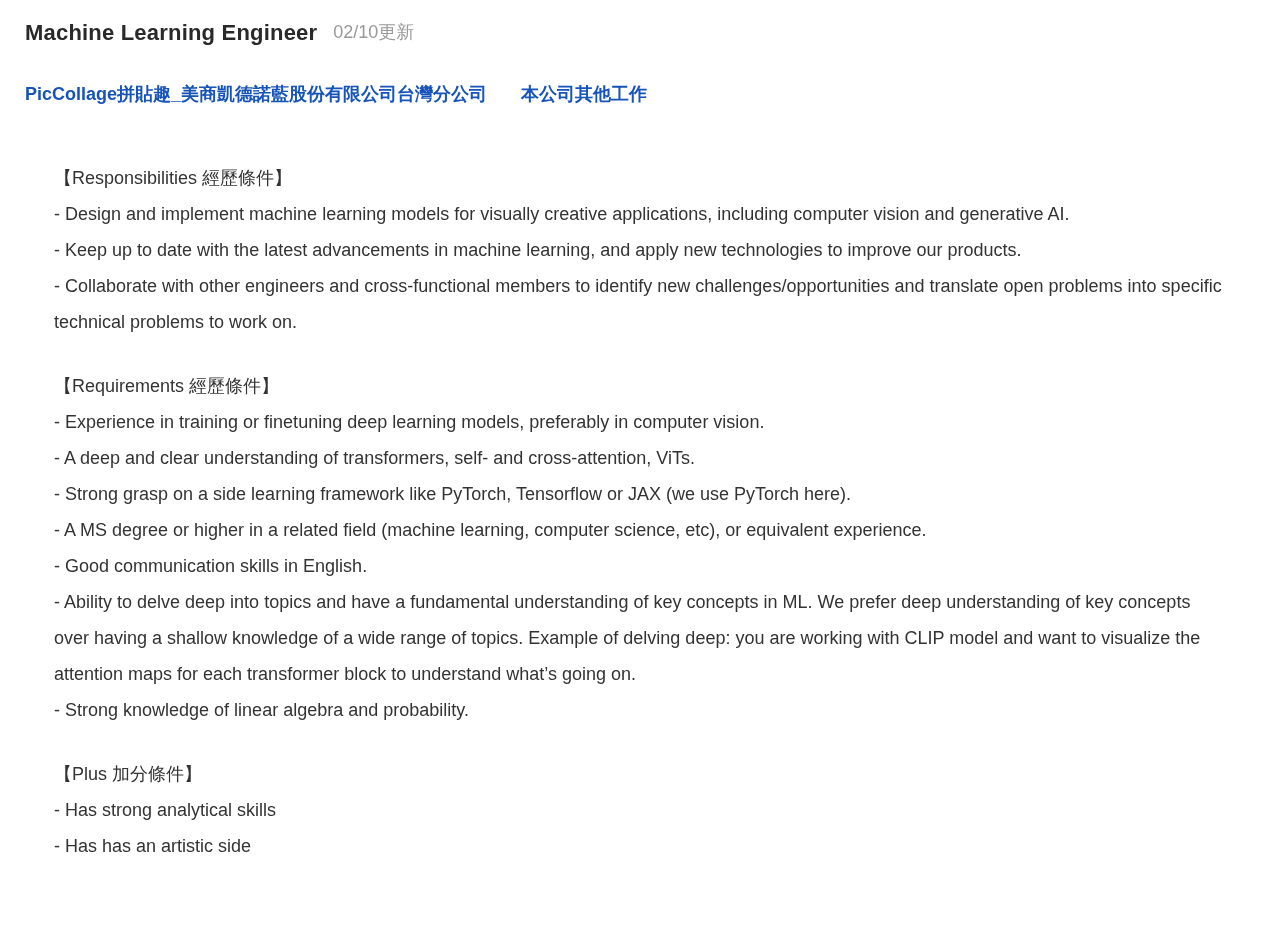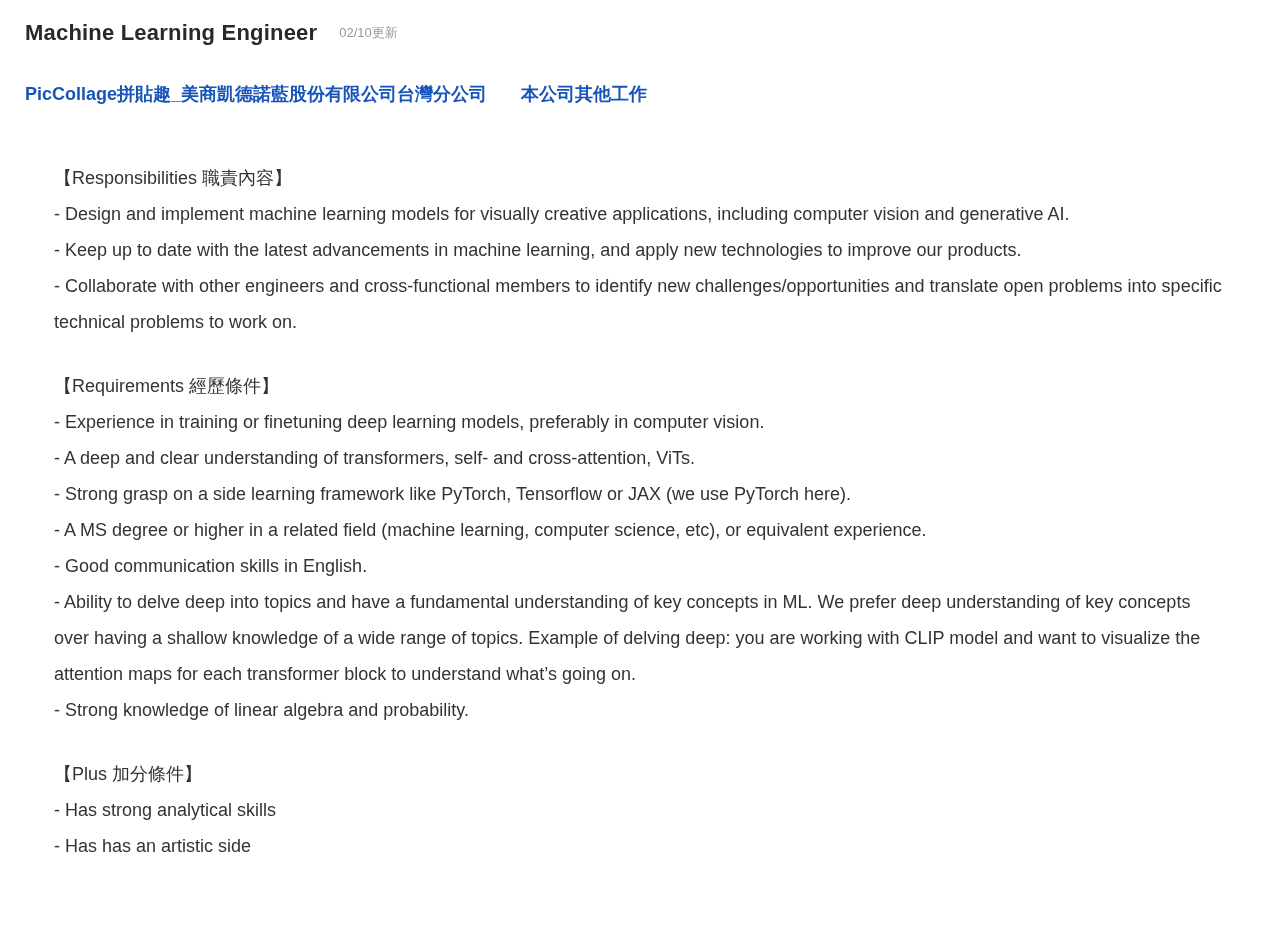--- a/index.html
+++ b/index.html
@@ -16,33 +16,33 @@
   }
   .page {
     width: 1280px;
     background: #ffffff;
   }
   .header {
     padding: 20px 25px 0 25px;
   }
   .title-row {
     display: flex;
-    align-items: center;
-    gap: 22px;
+    align-items: flex-start;
+    gap: 16px;
   }
   .job-title {
     margin: 0;
     font-size: 22px;
     line-height: 26px;
     font-weight: 700;
     color: #292929;
     letter-spacing: 0.2px;
   }
   .update-date {
-    font-size: 13px;
+    font-size: 18px;
     color: #999999;
     font-weight: 400;
   }
   .links-row {
     margin-top: 36px;
     display: flex;
     align-items: center;
     gap: 34px;
   }
   .links-row a {
@@ -77,21 +77,21 @@
     </div>
     <div class="links-row">
       <a href="#">PicCollage拼貼趣_美商凱德諾藍股份有限公司台灣分公司</a>
       <a href="#">本公司其他工作</a>
     </div>
   </div>
 
   <div class="jd">
 
     <div class="jd-section">
-      <p>【Responsibilities 職責內容】</p>
+      <p>【Responsibilities 經歷條件】</p>
       <p>- Design and implement machine learning models for visually creative applications, including computer vision and generative AI.</p>
       <p>- Keep up to date with the latest advancements in machine learning, and apply new technologies to improve our products.</p>
       <p>- Collaborate with other engineers and cross-functional members to identify new challenges/opportunities and translate open problems into specific technical problems to work on.</p>
     </div>
 
     <div class="jd-section">
       <p>【Requirements 經歷條件】</p>
       <p>- Experience in training or finetuning deep learning models, preferably in computer vision.</p>
       <p>- A deep and clear understanding of transformers, self- and cross-attention, ViTs.</p>
       <p>- Strong grasp on a side learning framework like PyTorch, Tensorflow or JAX (we use PyTorch here).</p>

